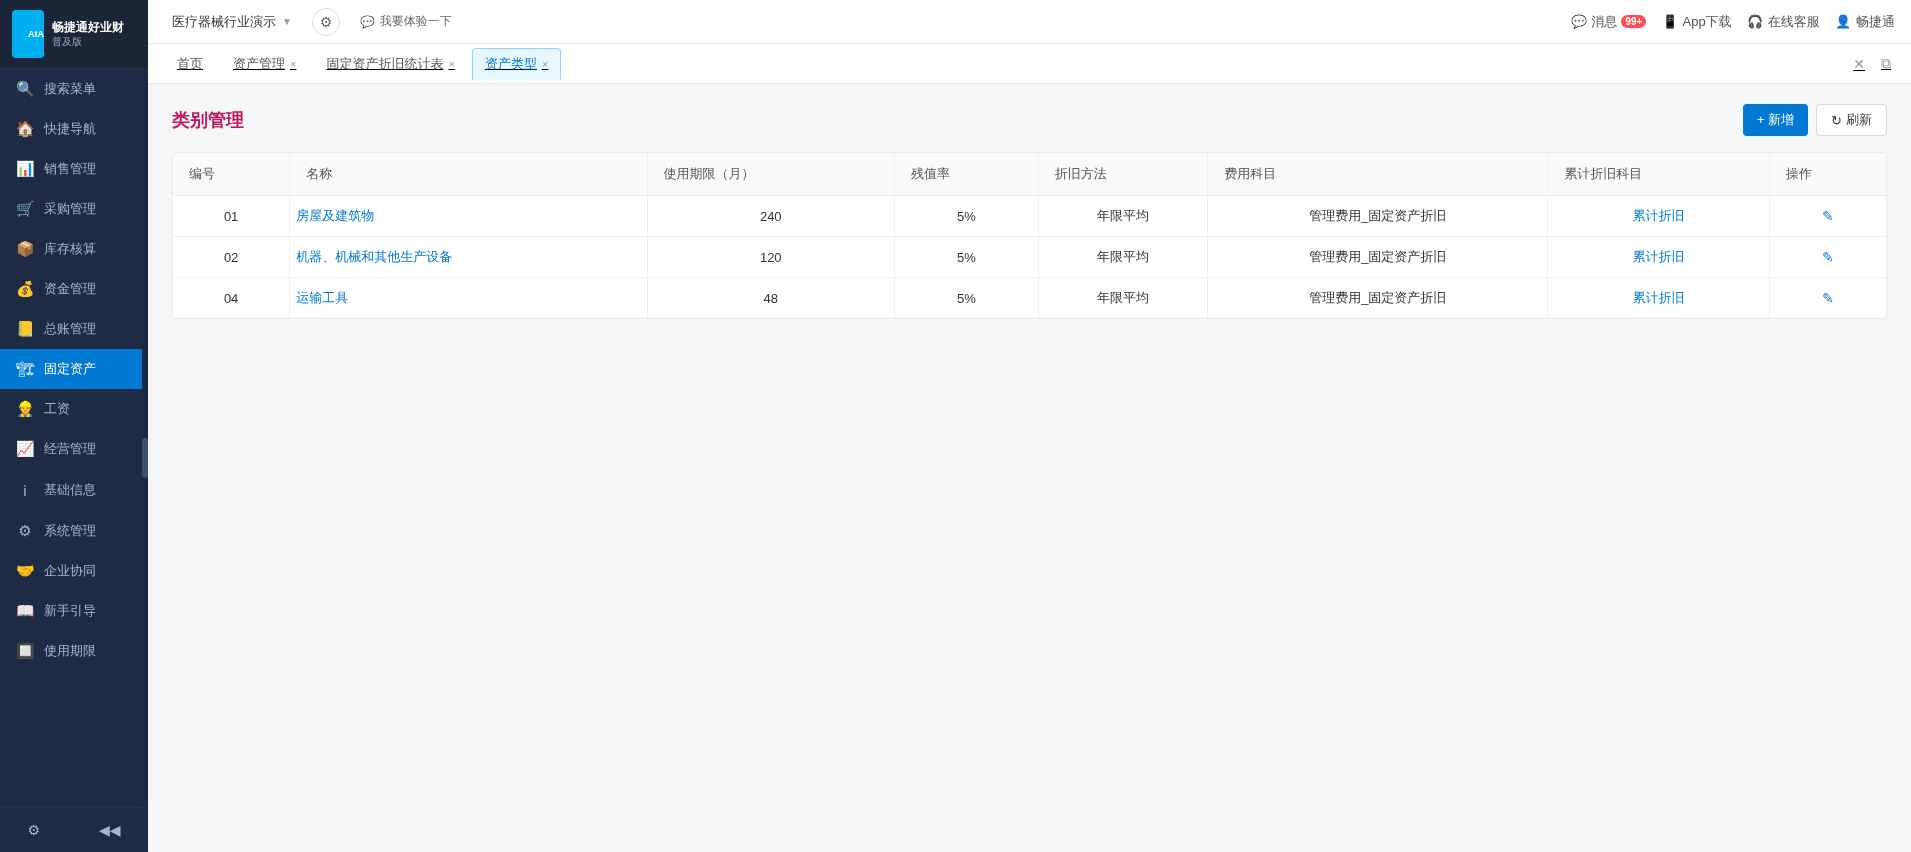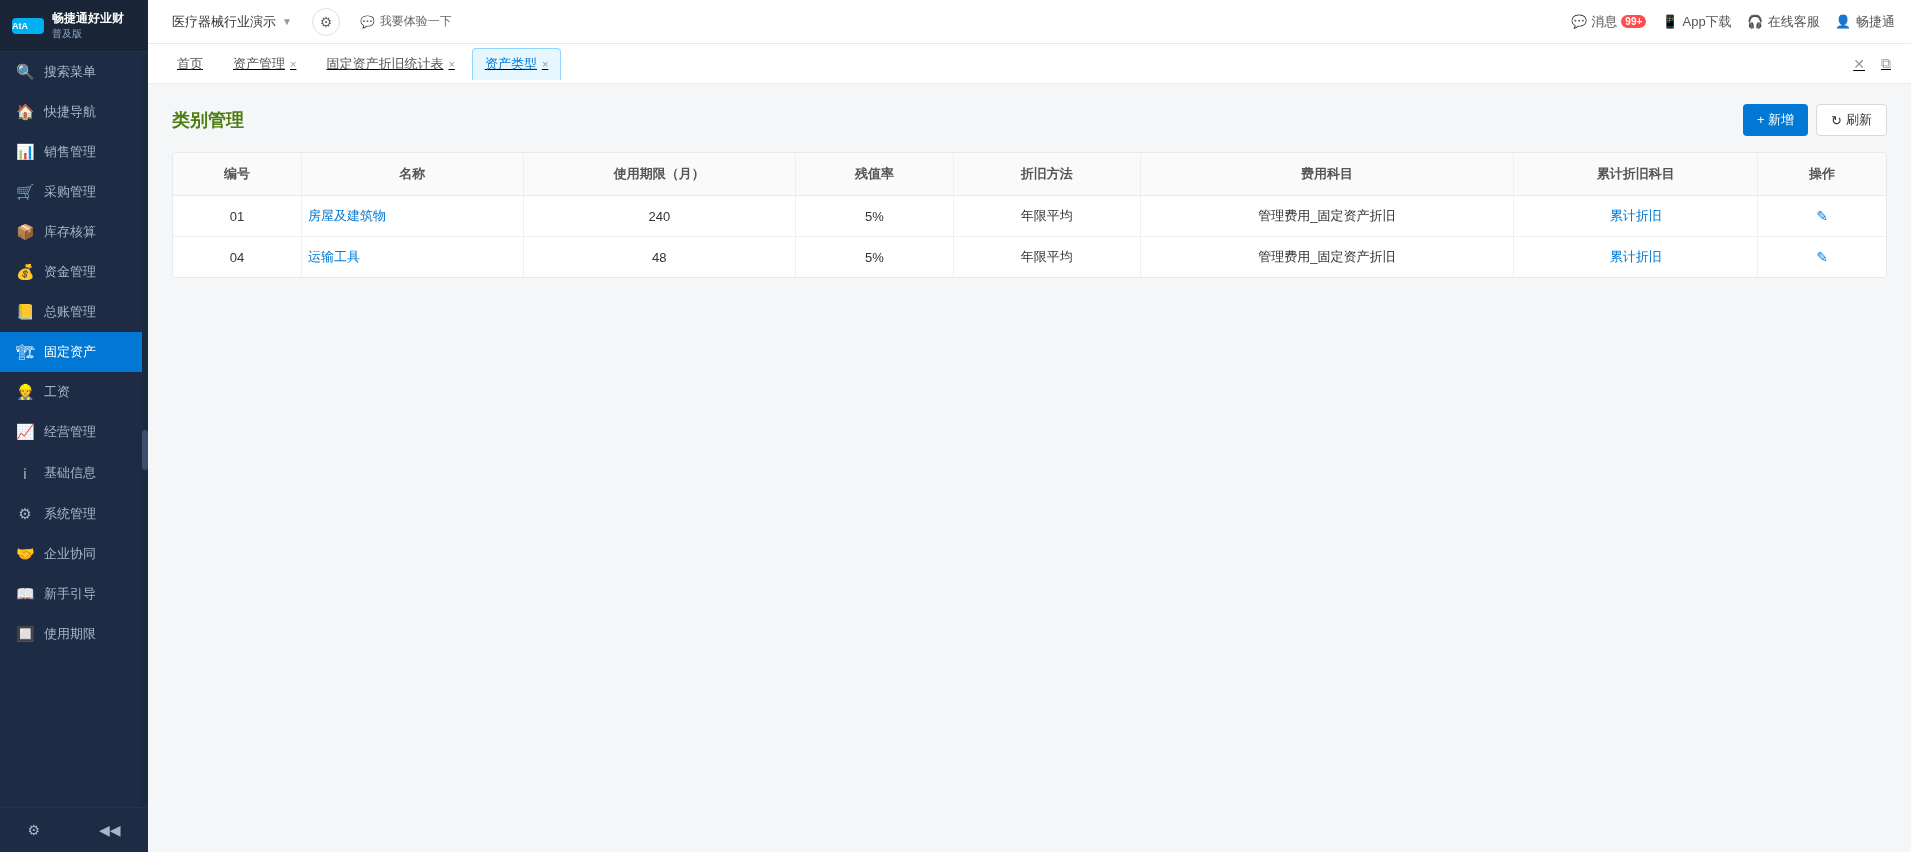--- a/index.html
+++ b/index.html
@@ -22,26 +22,26 @@
       align-items: center;
       gap: 8px;
       color: #fff;
       font-size: 13px;
       font-weight: bold;
       border-bottom: 1px solid #263347;
       min-height: 52px;
     }
     .sidebar-logo .logo-icon {
       width: 32px;
-      height: 16px;
+      height: 48px;
       background: #00b0f0;
       border-radius: 4px;
       display: flex;
       align-items: center;
-      justify-content: flex-start;
+      justify-content: flex-end;
       font-size: 10px;
       color: #fff;
       font-weight: bold;
     }
     .sidebar-logo .logo-text { line-height: 1.3; }
     .sidebar-logo .logo-sub { font-size: 10px; color: #8fa5c0; font-weight: normal; }
 
     .sidebar-scroll {
       flex: 1;
       overflow-y: auto;
@@ -184,21 +184,21 @@
       overflow-y: auto;
       background: #f5f6f8;
     }
 
     
     .page-header {
       display: flex; align-items: center; justify-content: space-between;
       margin-bottom: 16px;
     }
     .page-title {
-      font-size: 18px; font-weight: bold; color: #4d7c0f;
+      font-size: 18px; font-weight: bold; color: #be185d;
     }
     .page-actions {
       display: flex; gap: 8px; justify-content: flex-end;
     }
     .btn-primary {
       background: #0078d4; color: #fff;
       border: none; border-radius: 4px;
       padding: 6px 14px; cursor: pointer;
       font-size: 13px; display: flex; align-items: center; gap: 4px;
     }
@@ -220,23 +220,23 @@
       width: 100%;
       border-collapse: collapse;
     }
     thead tr {
       background: #fafafa;
       border-bottom: 1px solid #e8e9ec;
     }
     th {
       padding: 12px 16px;
       font-size: 13px;
-      font-weight: 700;
+      font-weight: 400;
       color: #555;
-      text-align: center;
+      text-align: left;
       border-right: 1px solid #f0f0f0;
     }
     th:last-child { border-right: none; }
     tbody tr {
       border-bottom: 1px solid #f0f0f0;
       transition: background 0.15s;
     }
     tbody tr:last-child { border-bottom: none; }
     td {
       padding: 11px 16px;
@@ -433,20 +433,30 @@
               <td>01</td>
               <td class="text-left link-text">房屋及建筑物</td>
               <td>240</td>
               <td>5%</td>
               <td>年限平均</td>
               <td>管理费用_固定资产折旧</td>
               <td class="link-text">累计折旧</td>
               <td class="edit-icon">✎</td>
             </tr>
             <tr>
+              <td>02</td>
+              <td class="text-left link-text">机器、机械和其他生产设备</td>
+              <td>120</td>
+              <td>5%</td>
+              <td>年限平均</td>
+              <td>管理费用_固定资产折旧</td>
+              <td class="link-text">累计折旧</td>
+              <td class="edit-icon">✎</td>
+            </tr>
+            <tr>
               <td>04</td>
               <td class="text-left link-text">运输工具</td>
               <td>48</td>
               <td>5%</td>
               <td>年限平均</td>
               <td>管理费用_固定资产折旧</td>
               <td class="link-text">累计折旧</td>
               <td class="edit-icon">✎</td>
             </tr>
           </tbody>

